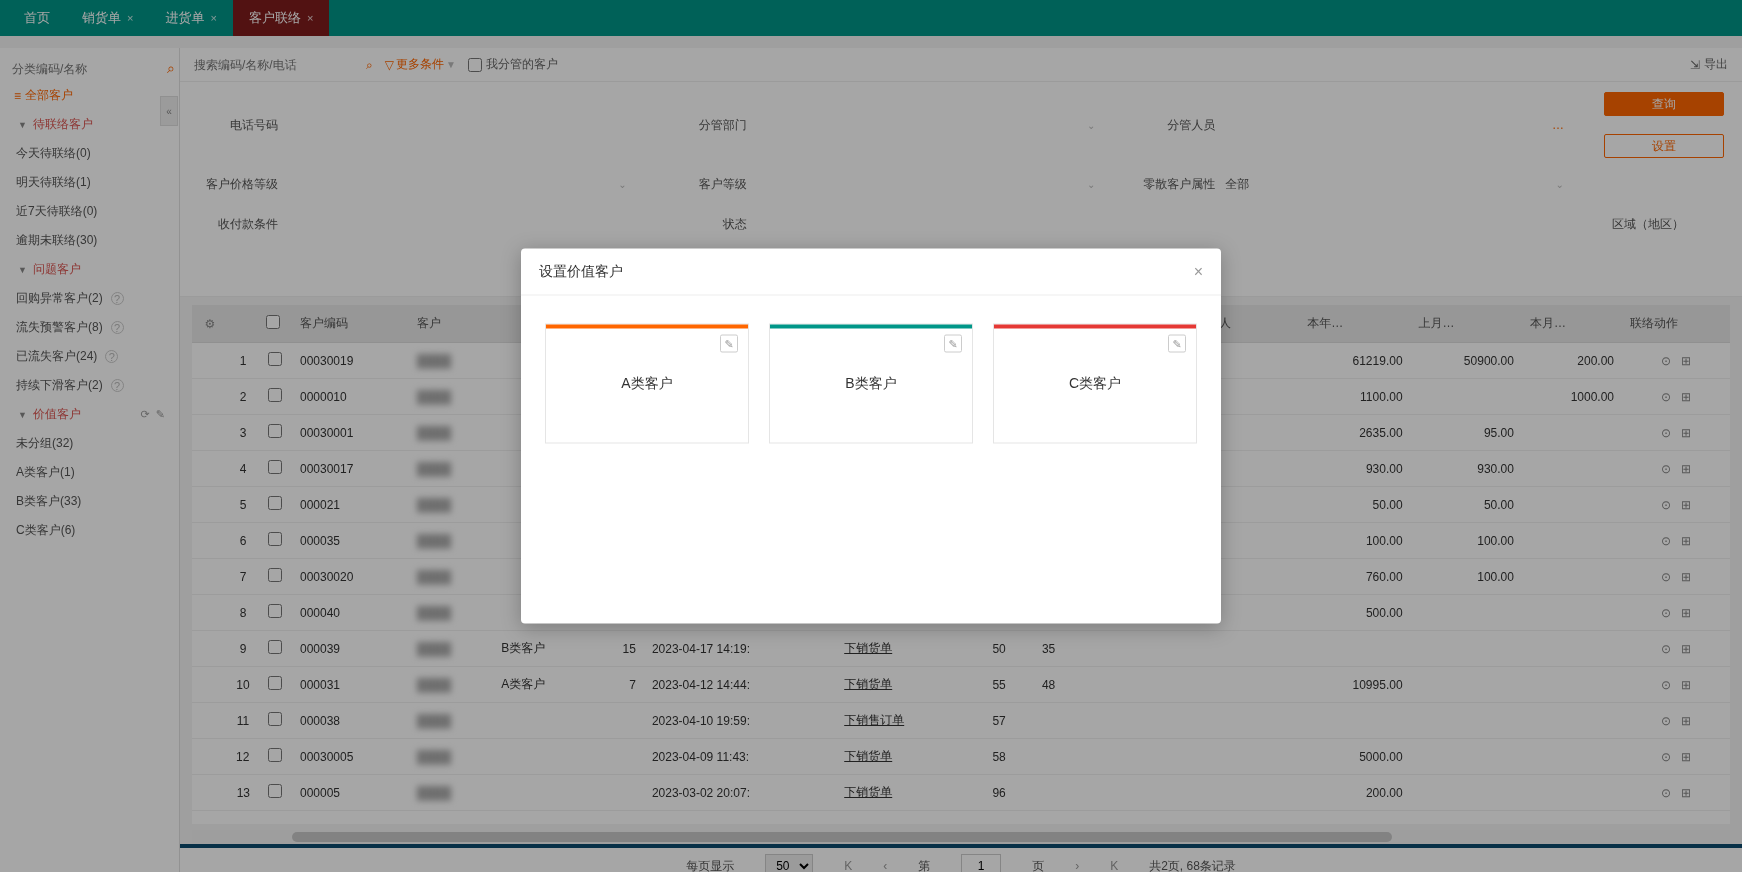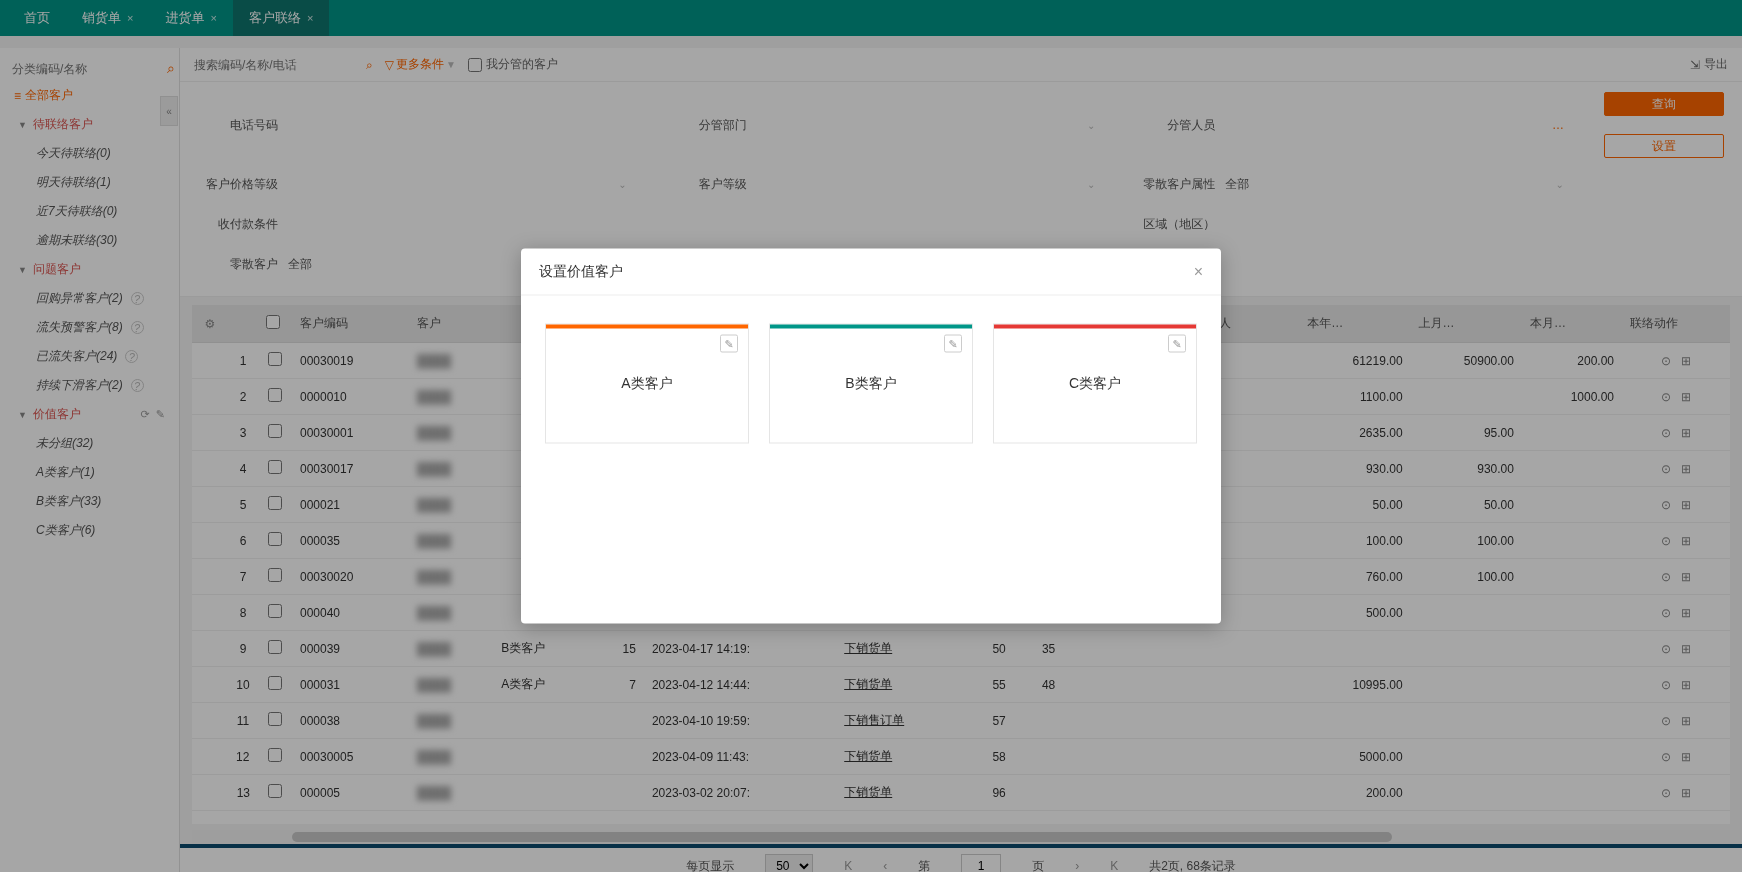--- a/index.html
+++ b/index.html
@@ -1,32 +1,32 @@
 <!DOCTYPE html>
 <html><head>
 <meta charset="utf-8">
 <style>
 * { box-sizing: border-box; margin: 0; padding: 0; }
 body { font-family: "Microsoft YaHei", Arial, sans-serif; font-size: 12px; color: #333; background: #f5f5f5; position: relative; width: 1742px; height: 872px; overflow: hidden; }
 .overlay { position: absolute; inset: 0; background: rgba(0,0,0,0.35); z-index: 100; }
 .header-tabs { background: #009688; height: 36px; display: flex; align-items: center; padding: 0 8px; color: #fff; }
 .header-tab { padding: 0 16px; height: 36px; display: flex; align-items: center; gap: 6px; cursor: pointer; font-size: 13px; justify-content: flex-end; }
-.header-tab.active { background: #0f766e; }
+.header-tab.active { background: #7f1d1d; }
 .header-tab .close { font-size: 11px; opacity: 0.8; }
 .main { display: flex; height: calc(100% - 36px); margin-top: 12px; }
 .sidebar { width: 180px; background: #fff; border-right: 1px solid #e0e0e0; padding: 8px 0; overflow: auto; }
 .search-box { display: flex; align-items: center; padding: 4px 12px; }
 .search-box input { flex: 1; border: none; outline: none; font-size: 12px; color: #999; }
 .search-box .icon { color: #f60; font-size: 14px; }
 .sidebar-toggle { position: absolute; left: 160px; top: 96px; width: 18px; height: 30px; background: #eee; border: 1px solid #ddd; display: flex; align-items: center; justify-content: center; font-size: 10px; color: #888; }
 .tree-node { padding: 6px 14px; cursor: pointer; display: flex; align-items: center; gap: 4px; }
 .tree-root { color: #f60; font-weight: 500; }
 .tree-arrow { font-size: 9px; color: #888; margin-right: 2px; }
 .tree-group { color: #d9534f; padding-left: 18px; }
-.tree-leaf { padding-left: 36px; color: #555; font-style: italic; }
+.tree-leaf { padding-left: 16px; color: #555; }
 .tree-group-icons { margin-left: auto; display: flex; gap: 6px; color: #999; font-size: 11px; }
 .help-icon { color: #bbb; font-size: 11px; border: 1px solid #ccc; border-radius: 50%; width: 13px; height: 13px; display: inline-flex; align-items: center; justify-content: center; margin-left: 4px; }
 .content { flex: 1; display: flex; flex-direction: column; background: #f5f5f5; }
 .toolbar { display: flex; align-items: center; padding: 8px 14px; gap: 12px; background: #fff; border-bottom: 1px solid #eee; }
 .toolbar input { border: none; outline: none; width: 160px; font-size: 12px; color: #999; }
 .toolbar .filter-link { color: #f60; cursor: pointer; display: flex; align-items: center; gap: 2px; }
 .toolbar .chk { display: flex; align-items: center; gap: 4px; color: #666; }
 .toolbar .export { margin-left: auto; color: #666; cursor: pointer; display: flex; align-items: center; gap: 4px; }
 .filter-panel { background: #fff; padding: 10px 18px 18px; display: grid; grid-template-columns: repeat(3, 1fr) 120px; gap: 12px 40px; border-bottom: 1px solid #eee; }
 .filter-row { display: flex; align-items: center; gap: 10px; font-size: 12px; }
@@ -197,20 +197,24 @@
           <div class="field" style="justify-content:space-between">
             <span style="color:#555">全部</span>
             <span class="chev">⌄</span>
           </div>
         </div>
       <div></div>
       <div class="filter-row">
           <label>收付款条件</label>
           <div class="field"></div>
         </div>
+      <div class="filter-row">
+          <label>状态</label>
+          <div class="field"></div>
+        </div>
       <div></div>
       <div class="filter-row">
           <label>区域（地区）</label>
           <div class="field"></div>
         </div>
       <div></div>
       <div class="filter-row">
           <label>零散客户</label>
           <div class="field" style="justify-content:space-between">
             <span style="color:#555">全部</span>

